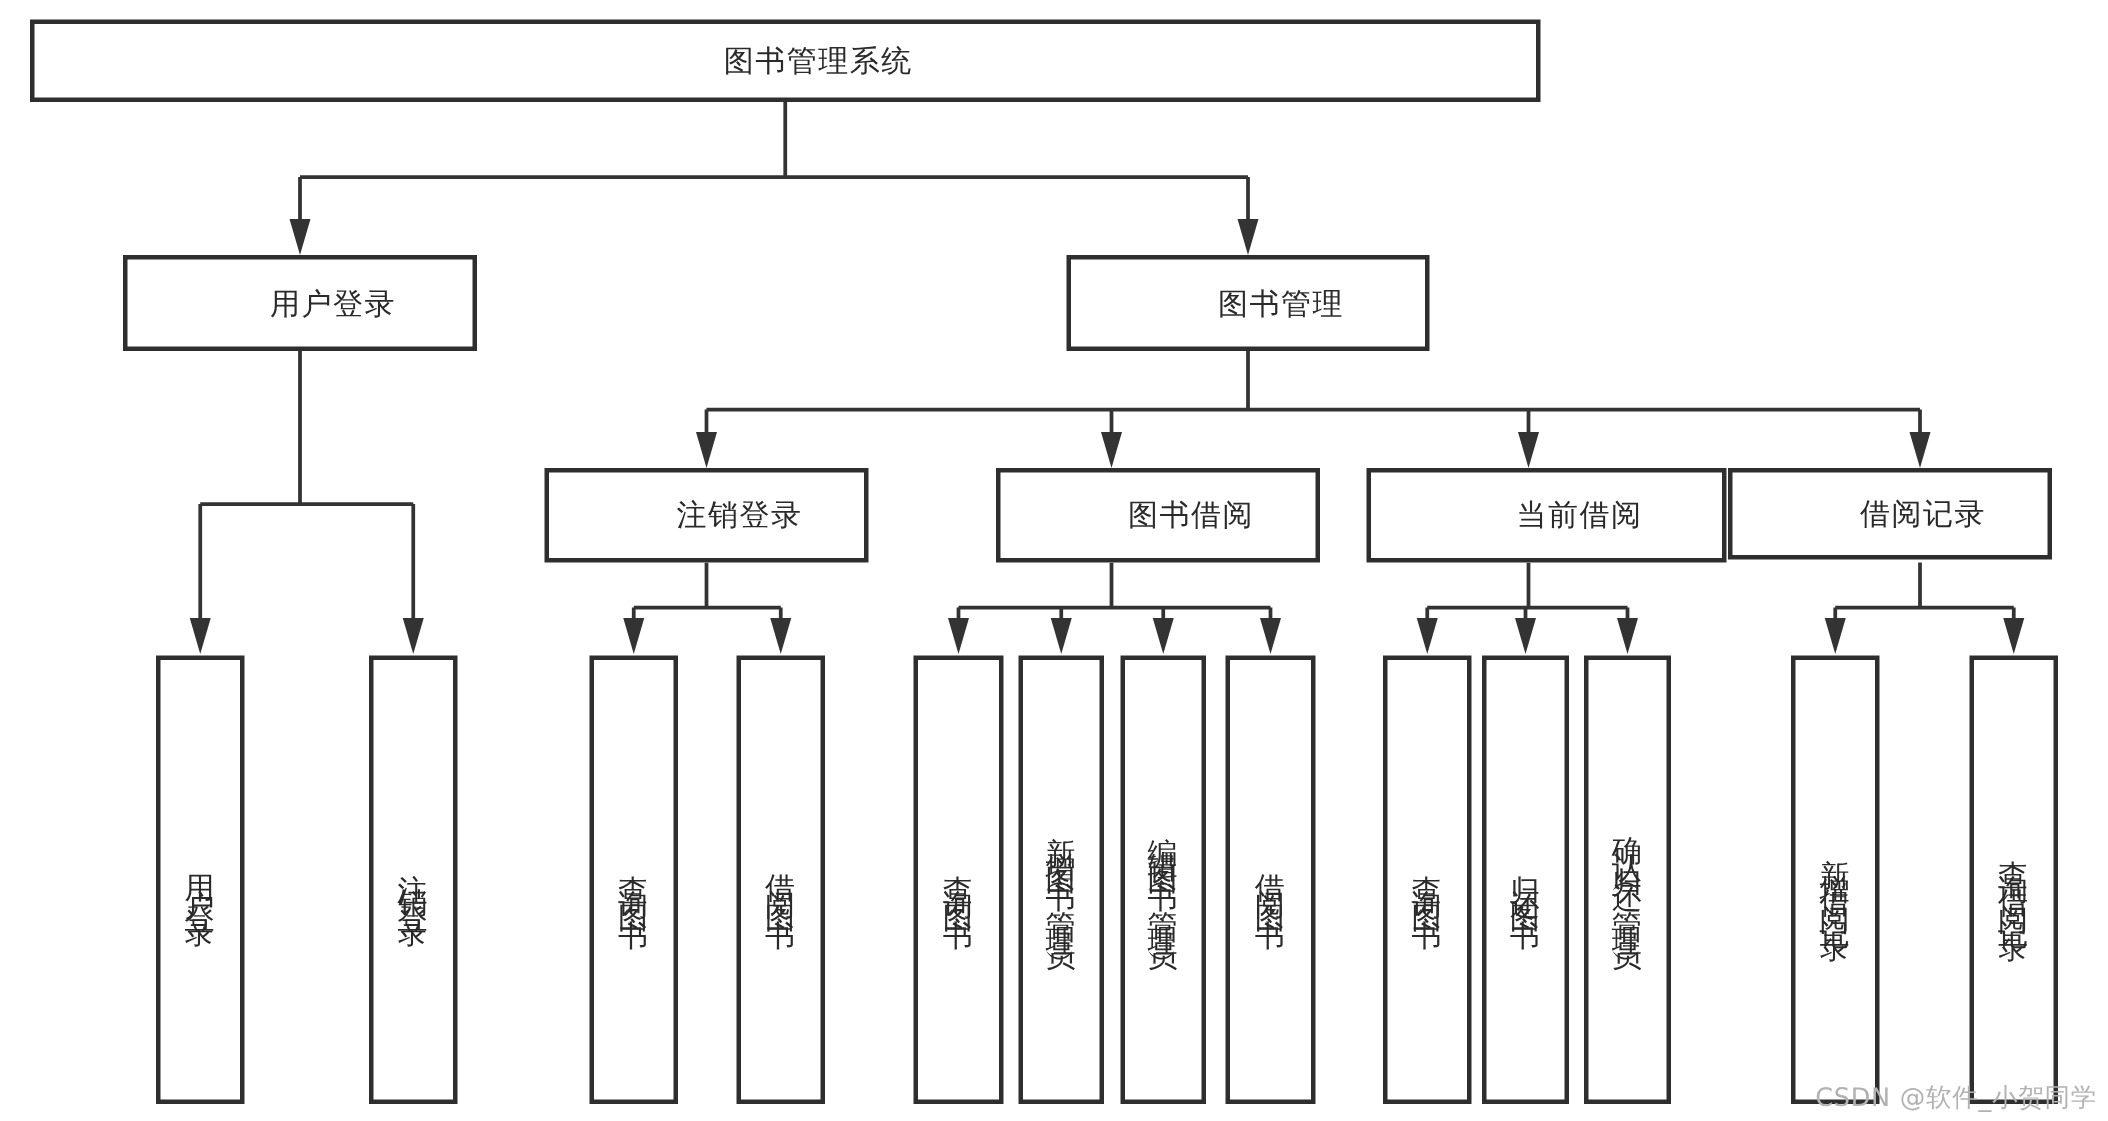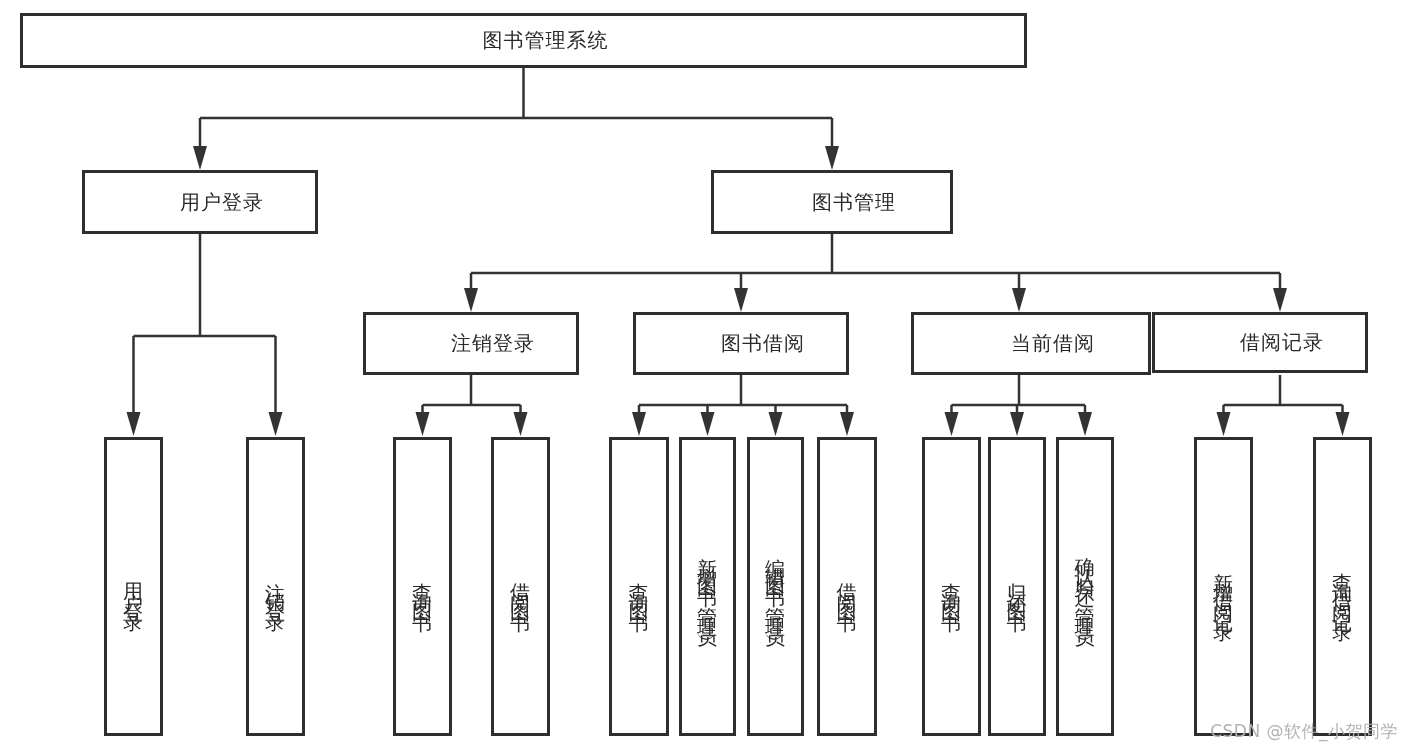--- a/index.html
+++ b/index.html
@@ -123,21 +123,21 @@
   <div class="box" style="left:82px; top:170px; width:236px; height:64px;">
     <span>用户登录</span>
   </div>
   <div class="box" style="left:711px; top:170px; width:242px; height:64px;text-align:center;">
     <span>图书管理</span>
   </div>
 
   <div class="box" style="left:363px; top:312px; width:216px; height:63px;">
     <span>注销登录</span>
   </div>
-  <div class="box" style="left:633px; top:312px; width:216px; height:63px;">
+  <div class="box" style="left:664px; top:312px; width:216px; height:63px;">
     <span>图书借阅</span>
   </div>
   <div class="box" style="left:911px; top:312px; width:240px; height:63px;align-items:center;">
     <span>当前借阅</span>
   </div>
   <div class="box" style="left:1108px; top:312px; width:216px; height:61px;margin-left:44px;">
     <span>借阅记录</span>
   </div>
 
   <div class="leaf" style="left:104px; width:59px;">

